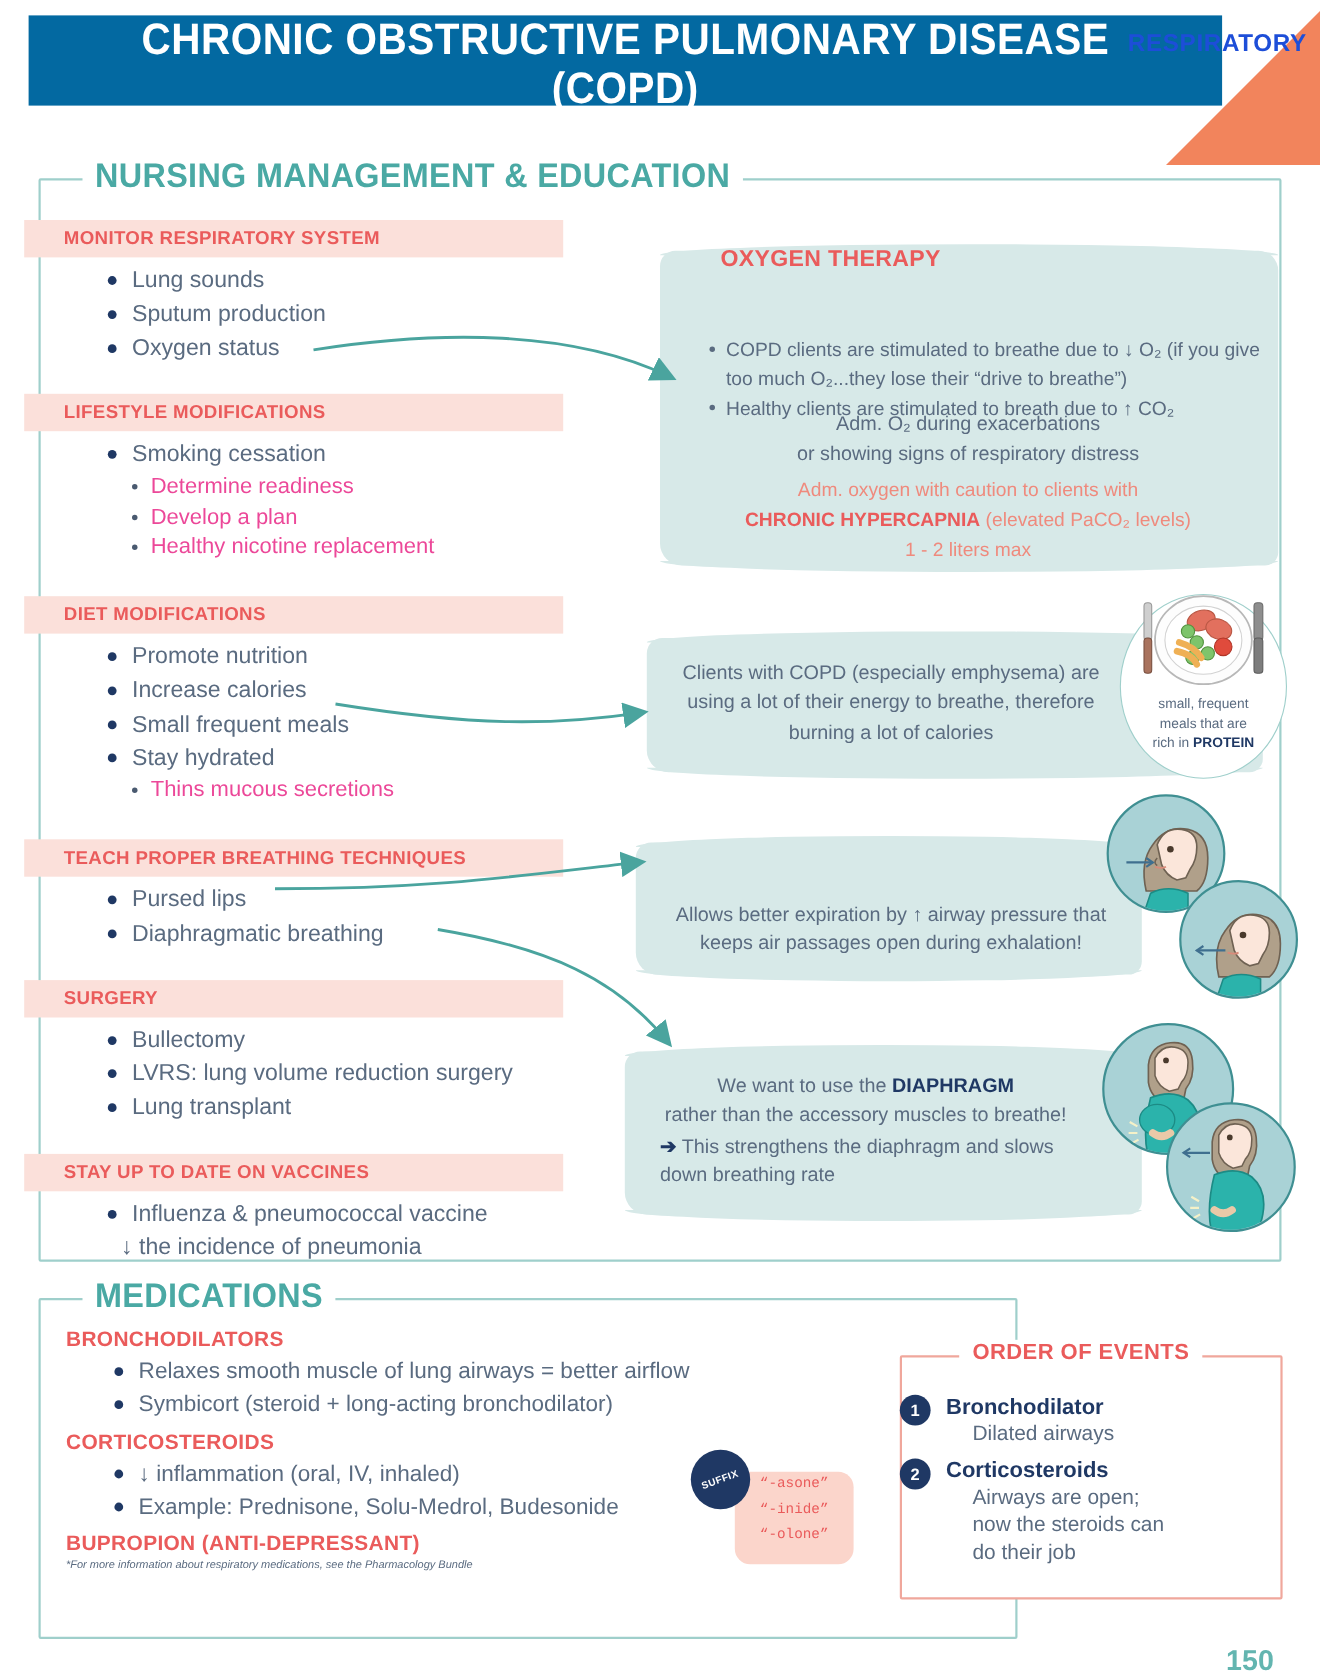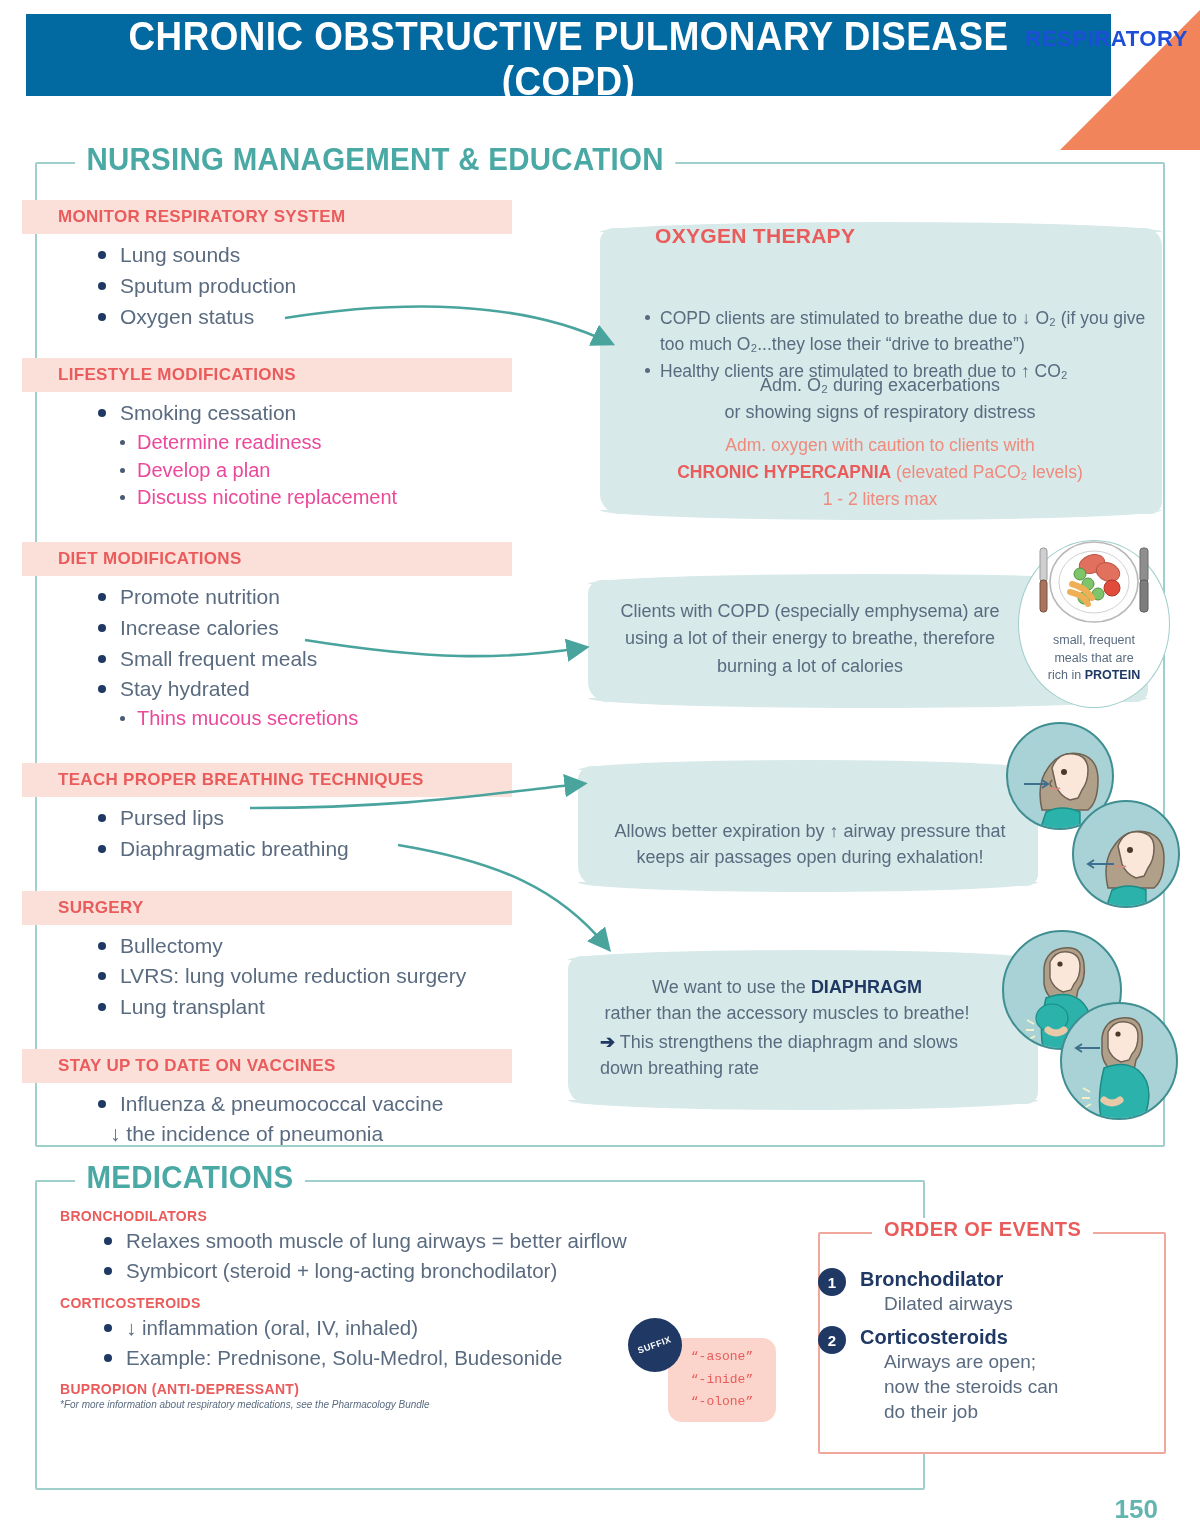--- a/index.html
+++ b/index.html
@@ -130,36 +130,36 @@
   #face1 { left:1006px; top:722px; width:108px; height:108px; }
   #face2 { left:1072px; top:800px; width:108px; height:108px; }
   #body1 { left:1002px; top:930px; width:120px; height:120px; }
   #body2 { left:1060px; top:1002px; width:118px; height:118px; }
 
   
   #arrows { position:absolute; inset:0; z-index: 5; pointer-events:none; }
 
   
   .med-col { position:absolute; left:60px; top:1208px; width:720px; z-index:4; }
-  .med-head { color:#ea5b5b; font-weight:700; font-size:14px; letter-spacing:.3px; margin-bottom:2px; }
+  .med-head { color:#ea5b5b; font-weight:700; font-size:19px; letter-spacing:.3px; margin-bottom:2px; }
   .med-list { list-style:none; padding-left:44px; margin-bottom:8px; }
   .med-list li { position:relative; padding-left:22px; color:#5a6b80; font-size:20.5px; line-height:1.48; }
   .med-list li::before{content:""; position:absolute; left:0; top:11px; width:8px;height:8px;border-radius:50%;background:#1f3864;}
   .med-foot { color:#5a6b80; font-size:10px; font-style:italic; margin-top:2px; }
 
   .suffix-badge {
     position:absolute; left:628px; top:1318px; width:54px; height:54px; z-index:7;
     background:#1f3864; border-radius:50%;
     display:flex; align-items:center; justify-content:center;
   }
   .suffix-badge span { color:#fff; font-size:9px; font-weight:700; letter-spacing:.5px; transform:rotate(-20deg); }
   .suffix-box {
     position:absolute; left:668px; top:1338px; width:108px; height:84px; z-index:6;
     background:#fbd5cb; border-radius:14px;
-    display:flex; flex-direction:column; align-items:center; justify-content:center;
+    display:flex; flex-direction:column; align-items:center; justify-content:flex-start;
   }
   .suffix-box div { color:#ea5b5b; font-size:13px; font-family:"Liberation Mono", monospace; line-height:1.75; }
 
   
   #frame-order {
     position:absolute; left:818px; top:1232px; width:348px; height:222px;
     border:2px solid #f0a79c; border-radius:2px; z-index:4; background:#fff;
   }
   #frame-order .legend {
     position:absolute; top:-16px; left:52px; background:#fff; padding:0 12px;
@@ -214,21 +214,21 @@
     </ul>
 
     <div class="gap-m"></div>
     <div class="sec-head">LIFESTYLE MODIFICATIONS</div>
     <ul class="bul-list">
       <li>Smoking cessation</li>
     </ul>
     <ul class="sub-list" style="padding-left:98px">
       <li>Determine readiness</li>
       <li>Develop a plan</li>
-      <li>Discuss nicotine replacement</li>
+      <li>Healthy nicotine replacement</li>
     </ul>
 
     <div class="gap-l"></div>
     <div class="sec-head">DIET MODIFICATIONS</div>
     <ul class="bul-list">
       <li>Promote nutrition</li>
       <li>Increase calories</li>
       <li>Small frequent meals</li>
       <li>Stay hydrated</li>
     </ul>

